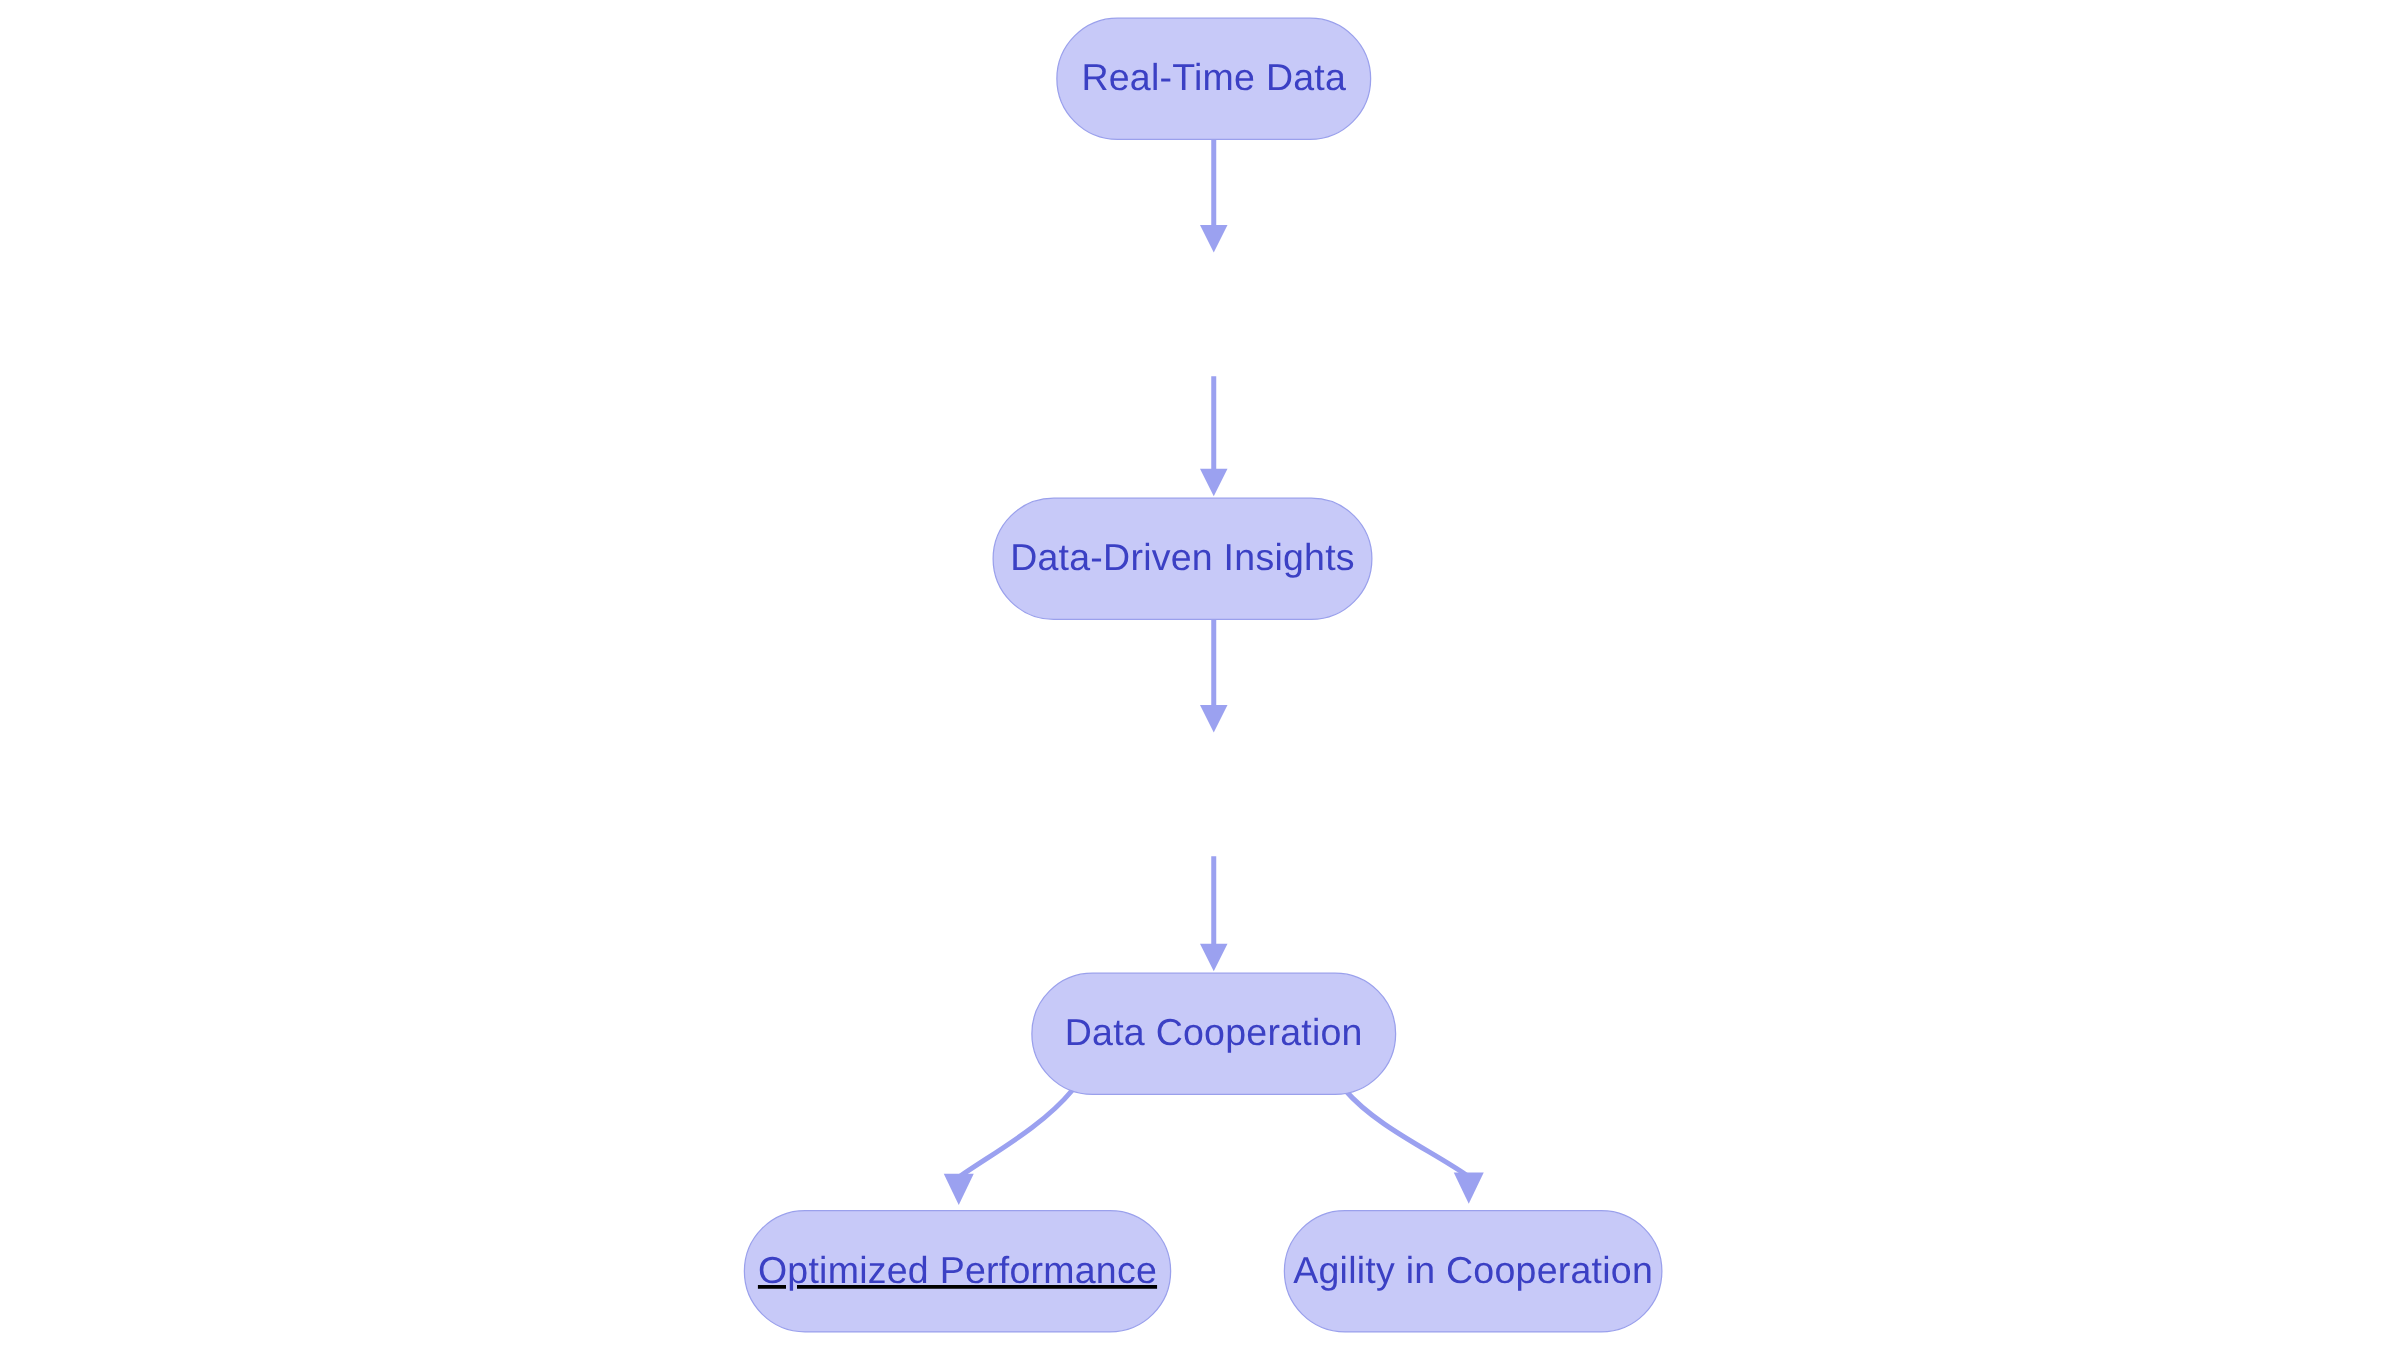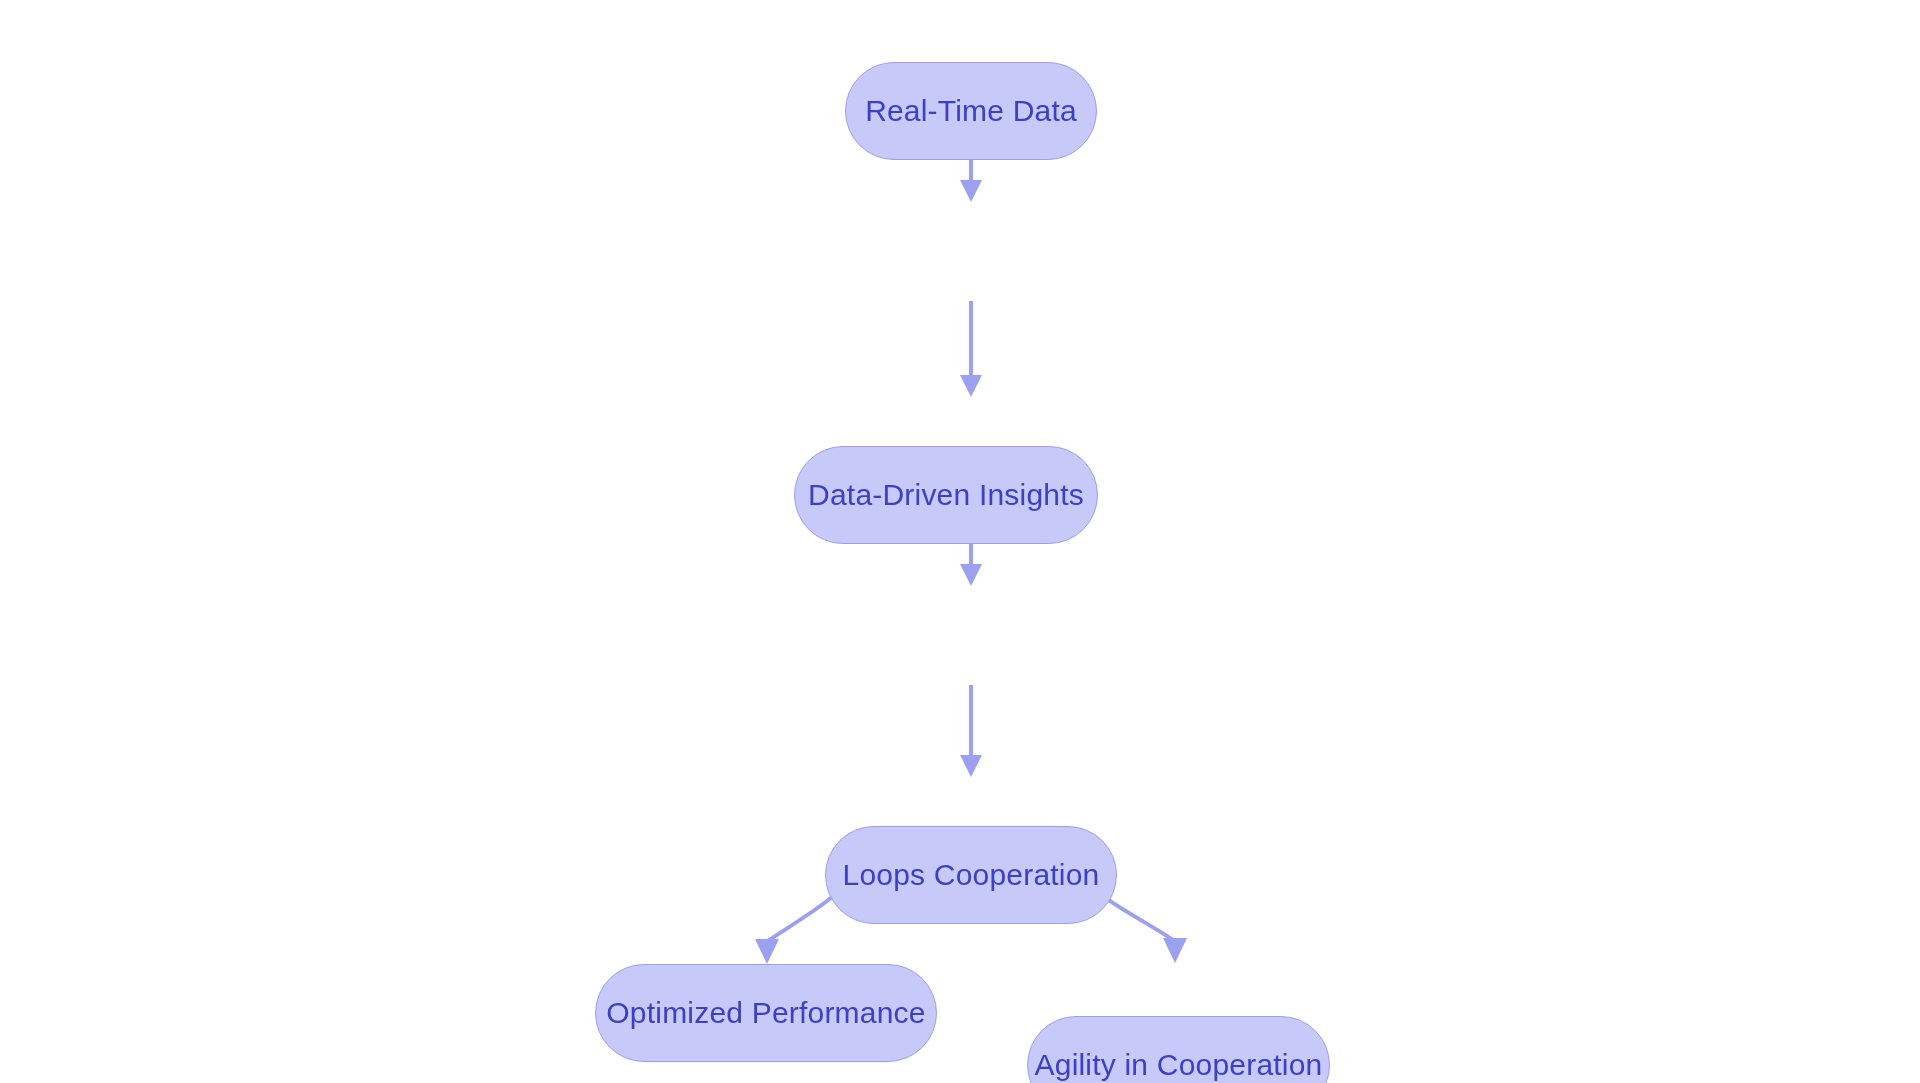--- a/index.html
+++ b/index.html
@@ -42,21 +42,20 @@
   .node {
     position: absolute;
     height: 98px;
     background: var(--node-fill);
     border: 1.5px solid var(--node-border);
     border-radius: 49px;
     display: flex;
     align-items: center;
     justify-content: center;
     white-space: nowrap;
-    margin-top: 48px;
   }
   .node-label {
     color: var(--node-text);
     font-size: 30px;
     font-weight: 400;
     letter-spacing: 0.2px;
   }
 </style>
 </head>
 <body>
@@ -94,24 +93,24 @@
     <span class="node-label">Real-Time Data</span>
   </div>
 
 
   <div class="node" style="left:794px; top:398px; width:304px;">
     <span class="node-label">Data-Driven Insights</span>
   </div>
 
 
   <div class="node" style="left:825px; top:778px; width:292px;">
-    <span class="node-label">Loops Cooperation</span>
+    <span class="node-label">Data Cooperation</span>
   </div>
 
-  <div class="node" style="left:595px; top:916px; width:342px;">
+  <div class="node" style="left:595px; top:968px; width:342px;text-decoration:underline;">
     <span class="node-label">Optimized Performance</span>
   </div>
 
   <div class="node" style="left:1027px; top:968px; width:303px;">
     <span class="node-label">Agility in Cooperation</span>
   </div>
 
 </div>
 
 </body></html>

